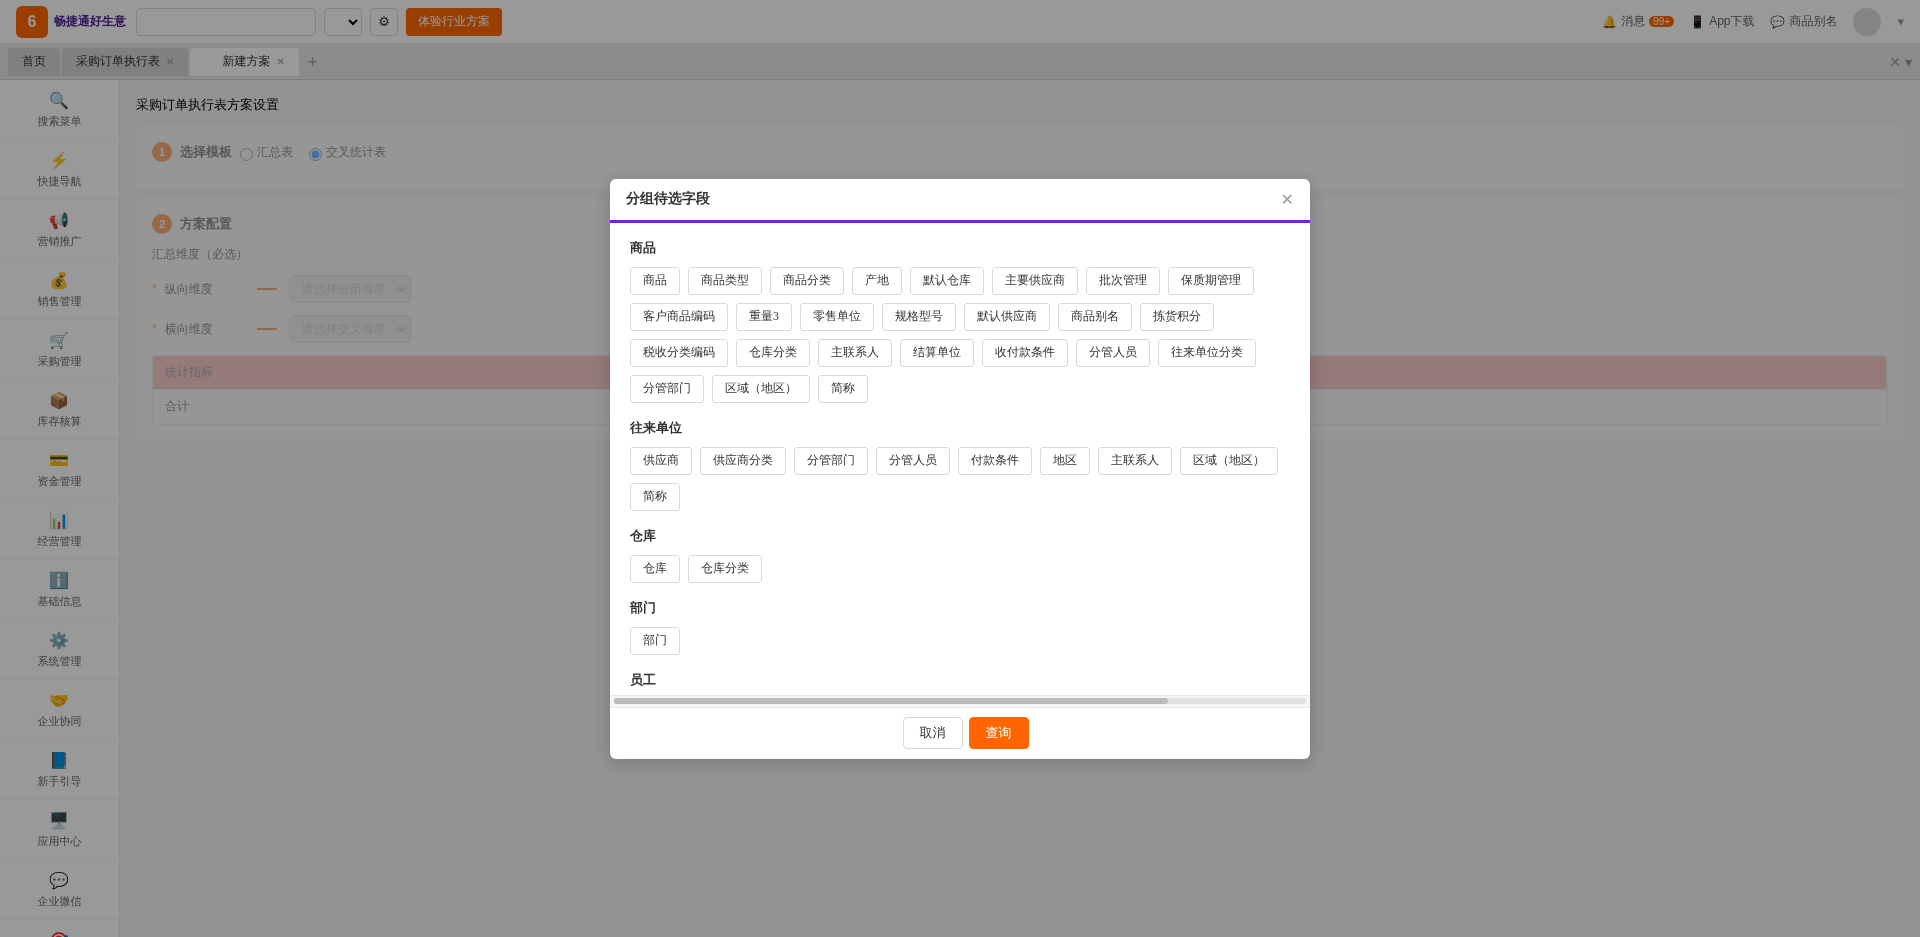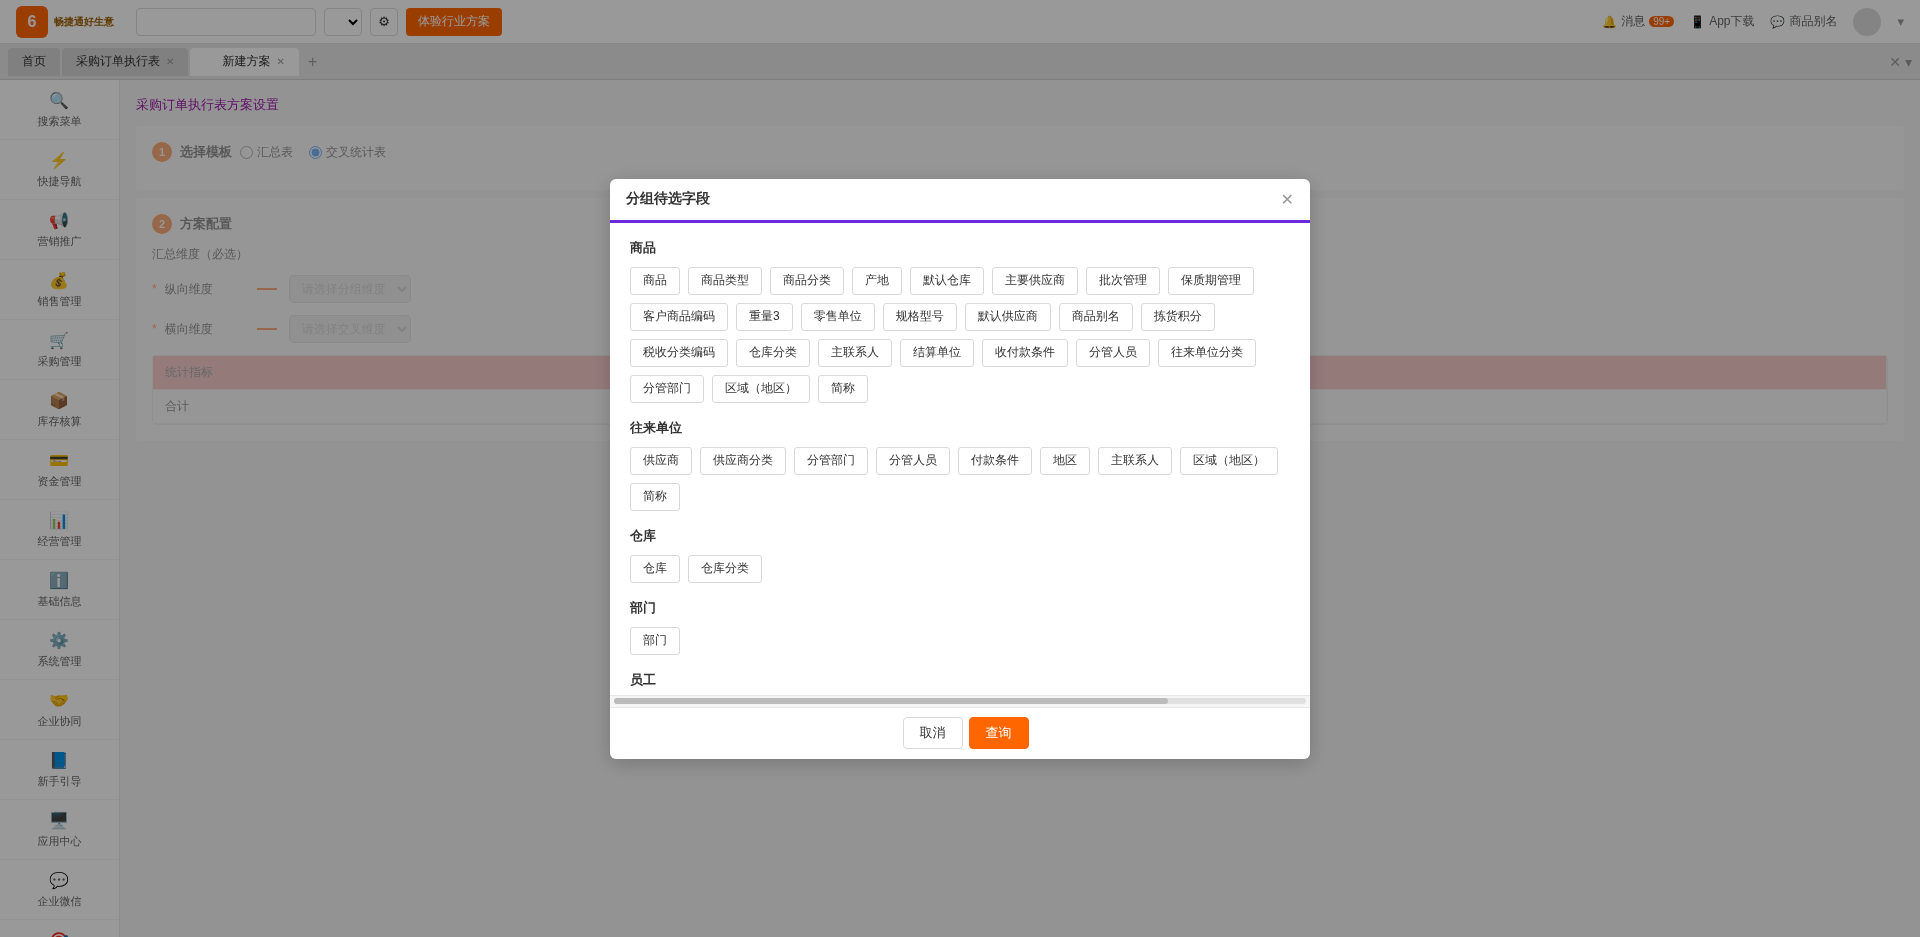--- a/index.html
+++ b/index.html
@@ -2,21 +2,21 @@
 <html><head>
   <meta charset="utf-8">
   <style>
     * { box-sizing: border-box; margin: 0; padding: 0; }
     body { font-family: 'Microsoft YaHei', Arial, sans-serif; font-size: 13px; background: #f0f0f0; color: #333; width: 1920px; height: 937px; overflow: hidden; }
 
     
     .top-nav { height: 44px; background: #fff; display: flex; align-items: center; padding: 0 16px; border-bottom: 1px solid #e0e0e0; position: relative; z-index: 10; }
     .logo { display: flex; align-items: center; gap: 6px; width: 120px; }
     .logo-icon { width: 32px; height: 32px; background: #f60; border-radius: 6px; display: flex; align-items: center; justify-content: center; color: #fff; font-size: 16px; font-weight: bold; }
-    .logo-text { color: #a16207; font-size: 10px; font-weight: bold; }
+    .logo-text { color: #4c1d95; font-size: 12px; font-weight: bold; }
     .top-center { flex: 1; display: flex; align-items: center; gap: 8px; }
     .top-search { height: 28px; width: 180px; border: 1px solid #ddd; border-radius: 4px; padding: 0 8px; font-size: 12px; }
     .top-dropdown { height: 28px; border: 1px solid #ddd; border-radius: 4px; padding: 0 8px; font-size: 12px; background: #fff; }
     .top-settings-btn { width: 28px; height: 28px; border: 1px solid #ddd; border-radius: 4px; display: flex; align-items: center; justify-content: center; cursor: pointer; background: #fff; }
     .top-experience-btn { height: 28px; background: #f60; color: #fff; border: none; border-radius: 4px; padding: 0 12px; font-size: 12px; cursor: pointer; }
     .top-right { display: flex; align-items: center; gap: 16px; }
     .top-right-item { display: flex; align-items: center; gap: 4px; font-size: 12px; color: #666; cursor: pointer; }
     .badge { background: #f60; color: #fff; border-radius: 10px; padding: 0 4px; font-size: 10px; min-width: 16px; text-align: center; }
     .avatar { width: 28px; height: 28px; background: #ddd; border-radius: 50%; }
 
@@ -30,39 +30,39 @@
     
     .main-layout { display: flex; height: calc(937px - 44px - 36px); }
 
     
     .sidebar { width: 120px; background: #fff; border-right: 1px solid #e8e8e8; display: flex; flex-direction: column; overflow-y: auto; }
     .sidebar-item { display: flex; flex-direction: column; align-items: center; padding: 10px 0; gap: 4px; cursor: pointer; font-size: 11px; color: #666; border-bottom: 1px solid #f5f5f5; }
     .sidebar-item .si-icon { width: 20px; height: 20px; display: flex; align-items: center; justify-content: center; font-size: 16px; }
 
     
     .content-area { flex: 1; background: #f5f5f5; padding: 16px; overflow: auto; position: relative; }
-    .content-title { font-size: 13px; color: #a21caf; margin-bottom: 12px; }
+    .content-title { font-size: 13px; color: #000000; margin-bottom: 12px; }
     .section { background: #fff; border-radius: 4px; margin-bottom: 8px; padding: 16px; }
     .section-step { display: flex; align-items: center; gap: 8px; margin-bottom: 12px; }
     .step-num { width: 20px; height: 20px; background: #f60; color: #fff; border-radius: 50%; display: flex; align-items: center; justify-content: center; font-size: 11px; font-weight: bold; }
     .step-title { font-size: 13px; font-weight: bold; }
     .radio-group { display: flex; gap: 16px; align-items: center; }
-    .radio-item { display: flex; align-items: center; gap: 4px; font-size: 12px; cursor: pointer; }
+    .radio-item { display: flex; align-items: flex-end; gap: 4px; font-size: 12px; cursor: pointer; }
 
     
     .overlay { position: fixed; top: 0; left: 0; right: 0; bottom: 0; background: rgba(0,0,0,0.4); z-index: 100; display: flex; align-items: center; justify-content: center; }
     .modal { background: #fff; border-radius: 6px; width: 700px; max-height: 580px; display: flex; flex-direction: column; box-shadow: 0 4px 20px rgba(0,0,0,0.2); }
     .modal-header { height: 44px; padding: 0 16px; display: flex; align-items: center; justify-content: space-between; border-bottom: 3px solid #6d28d9; flex-shrink: 0; }
     .modal-title { font-size: 14px; font-weight: bold; }
     .modal-close { cursor: pointer; color: #999; font-size: 16px; }
     .modal-body { flex: 1; overflow-y: auto; padding: 16px 20px; }
     .modal-footer { height: 52px; border-top: 1px solid #e8e8e8; display: flex; align-items: center; justify-content: center; gap: 6px; flex-shrink: 0; padding-left: 11px; }
 
     
-    .field-group { margin-bottom: 16px; }
+    .field-group { margin-bottom: 16px; font-family: Liberation Serif, serif; }
     .field-group-title { font-size: 13px; font-weight: bold; color: #333; margin-bottom: 10px; }
     .field-tags { display: flex; flex-wrap: wrap; gap: 8px; }
     .field-tag { height: 28px; padding: 0 12px; border: 1px solid #d9d9d9; border-radius: 3px; display: flex; align-items: center; font-size: 12px; cursor: pointer; background: #fff; color: #333; white-space: nowrap; }
 
     
     .modal-hscroll { height: 12px; border-top: 1px solid #e8e8e8; background: #f5f5f5; display: flex; align-items: center; padding: 0 4px; flex-shrink: 0; }
     .hscroll-track { flex: 1; height: 6px; background: #e0e0e0; border-radius: 3px; position: relative; }
     .hscroll-thumb { position: absolute; left: 0; top: 0; width: 80%; height: 6px; background: #bbb; border-radius: 3px; }
 
     

